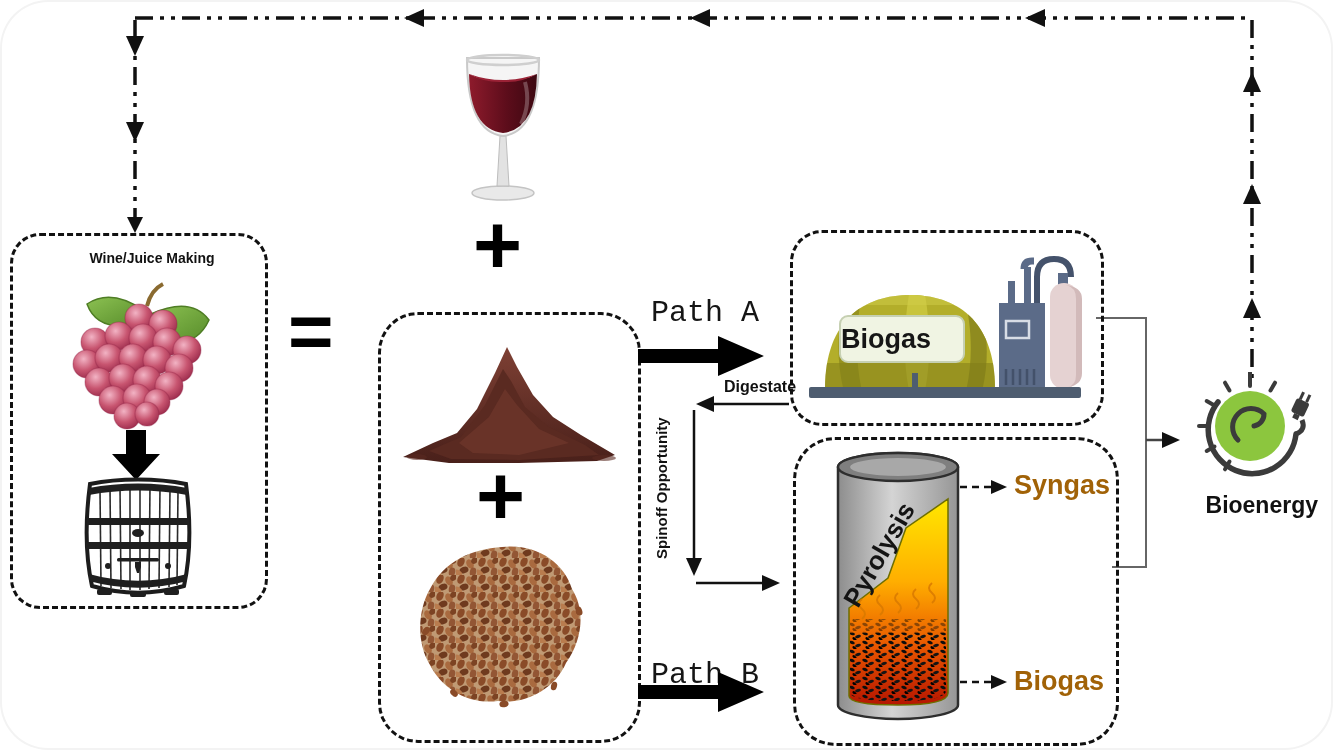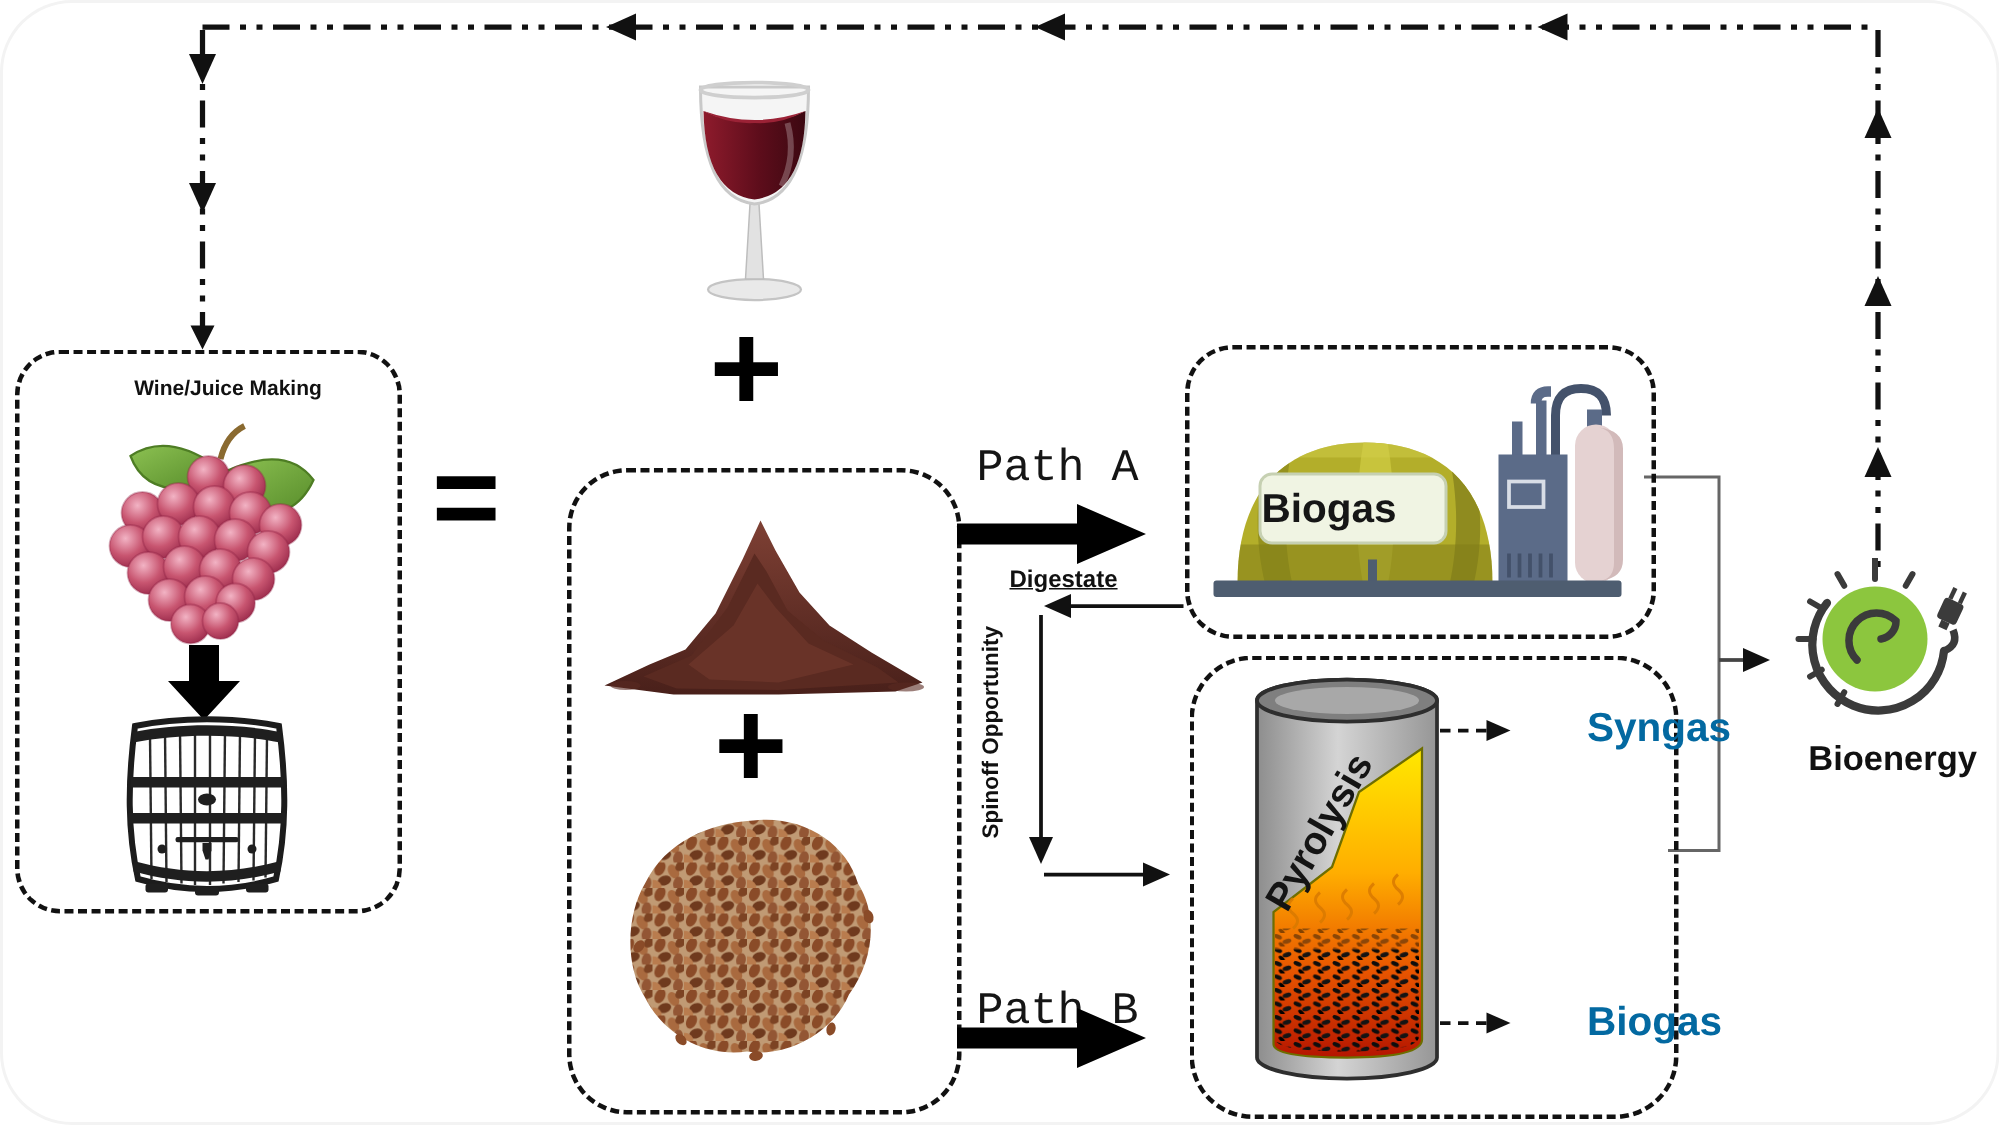--- a/index.html
+++ b/index.html
@@ -8,21 +8,21 @@
     font-family:"Liberation Sans","DejaVu Sans",sans-serif;color:#111;
     border-radius:48px;box-shadow:inset 0 0 0 2px #f3f3f3;
   }
   .abs{position:absolute;}
   .dashed-box{position:absolute;border:3px dashed #111;background:transparent;}
   .box-title{font-weight:bold;text-align:center;}
   .plus{font-weight:bold;font-size:84px;line-height:.8;color:#000;}
   .equals{font-weight:bold;font-size:78px;line-height:.8;color:#000;letter-spacing:-2px;}
   .path-label{font-size:30px;color:#151515;font-family:Liberation Mono, monospace;}
   .small-bold{font-weight:bold;font-size:16px;color:#111;}
-  .out-label{font-weight:bold;font-size:27px;color:#0369a1;margin-left:44px;}
+  .out-label{font-weight:bold;font-size:27px;color:#a16207;}
   .spinoff{
     writing-mode:vertical-rl;transform:rotate(180deg);
     font-weight:bold;font-size:15px;color:#111;
     display:flex;align-items:center;justify-content:center;
   }
   .biogas-chip{
     position:absolute;background:#f0f4e3;border:2px solid #c6d0b2;border-radius:9px;
     display:flex;align-items:center;justify-content:flex-start;
     font-weight:bold;font-size:27px;color:#161616;
   }
@@ -209,21 +209,21 @@
         <ellipse cx="140" cy="145" rx="3" ry="4.4" transform="rotate(15 140 145)"></ellipse>
       </g>
     </svg>
   </div>
 
   <div class="path-label abs" style="left:650px;top:296px;width:110px;text-align:center;">Path A</div>
   <svg class="abs" style="left:638px;top:336px;" width="126" height="40" viewBox="0 0 126 40">
     <polygon points="0,13 80,13 80,0 126,20 80,40 80,27 0,27" fill="#000"></polygon>
   </svg>
 
-  <div class="small-bold abs" style="left:673px;top:378px;text-decoration:underline;">Digestate</div>
+  <div class="small-bold abs" style="left:724px;top:378px;">Digestate</div>
   <div class="spinoff abs" style="left:650px;top:408px;width:22px;height:160px;">Spinoff Opportunity</div>
 
   <div class="path-label abs" style="left:650px;top:630px;width:110px;text-align:center;margin-top:28px;">Path B</div>
   <svg class="abs" style="left:638px;top:672px;" width="126" height="40" viewBox="0 0 126 40">
     <polygon points="0,13 80,13 80,0 126,20 80,40 80,27 0,27" fill="#000"></polygon>
   </svg>
 
   <div class="dashed-box" style="left:790px;top:230px;width:308px;height:190px;border-radius:32px;border-width:3.5px;">
     <svg class="abs" style="left:10px;top:12px;" width="285" height="165" viewBox="0 0 285 165">
       <defs>

